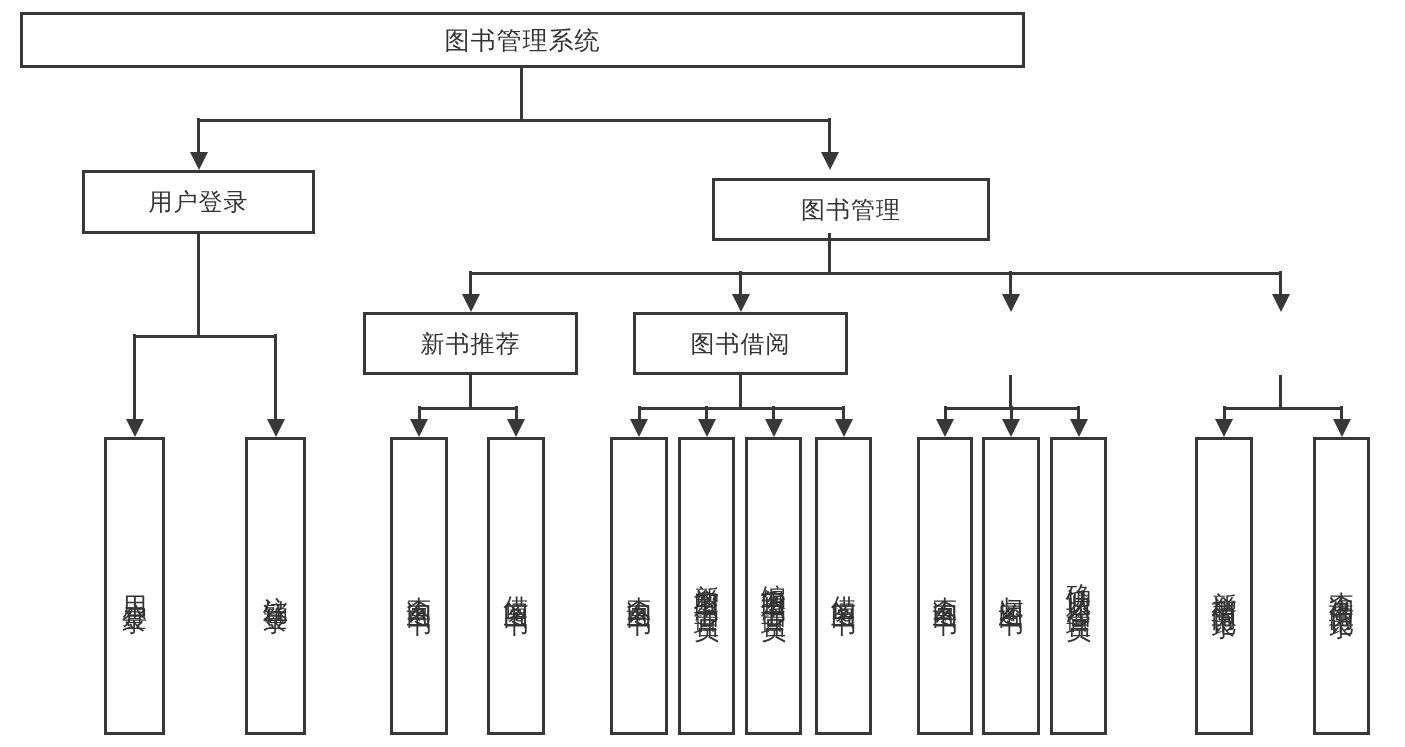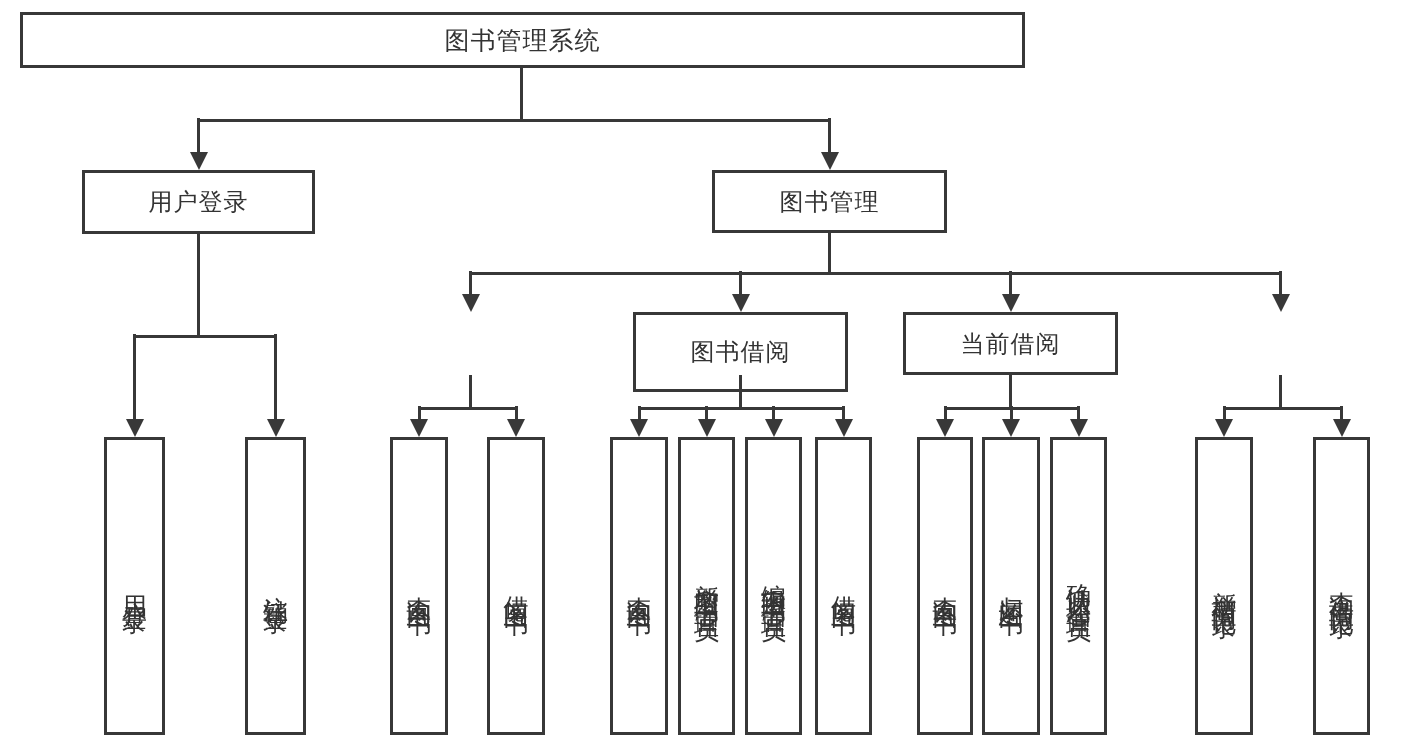--- a/index.html
+++ b/index.html
@@ -59,29 +59,29 @@
 
 <div class="canvas">
 
   <div class="box hbox rootbox" style="left:20px;top:12px;width:1005px;height:56px">
     <span>图书管理系统</span>
   </div>
 
   <div class="box hbox" style="left:82px;top:170px;width:233px;height:64px">
     <span>用户登录</span>
   </div>
-  <div class="box hbox" style="left:712px;top:170px;width:235px;height:63px">
+  <div class="box hbox" style="left:712px;top:178px;width:278px;height:63px">
     <span>图书管理</span>
   </div>
 
-  <div class="box hbox" style="left:633px;top:312px;width:215px;height:80px">
+  <div class="box hbox" style="left:363px;top:312px;width:215px;height:63px">
+    <span>新书推荐</span>
+  </div>
+  <div class="box hbox" style="left:633px;top:312px;width:215px;height:63px">
     <span>图书借阅</span>
-  </div>
-  <div class="box hbox" style="left:903px;top:312px;width:215px;height:63px">
-    <span>当前借阅</span>
   </div>
 
   <div class="box vbox" style="left:104px;top:437px;width:61px;height:298px">
     <span>用户登录</span>
   </div>
   <div class="box vbox" style="left:245px;top:437px;width:61px;height:298px">
     <span>注销登录</span>
   </div>
   <div class="box vbox" style="left:390px;top:437px;width:58px;height:298px">
     <span>查询图书</span>

